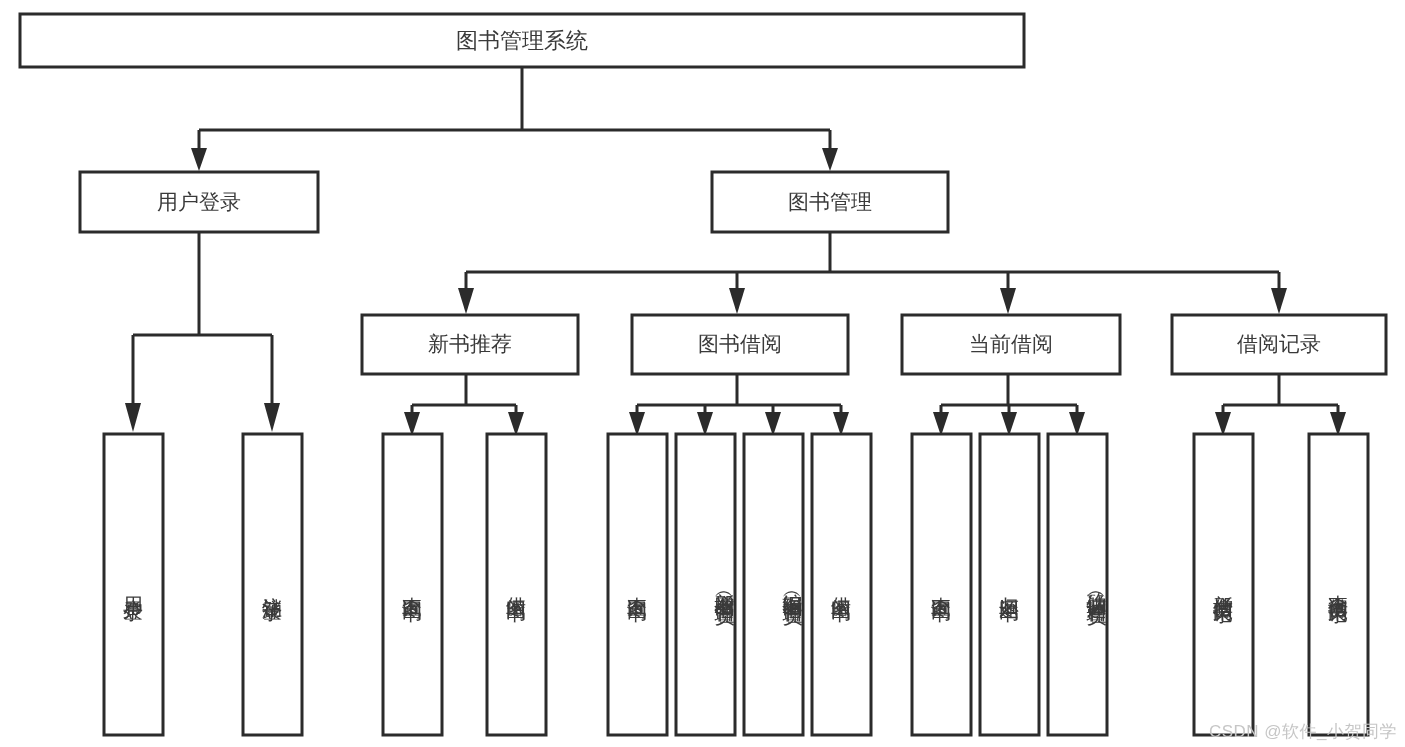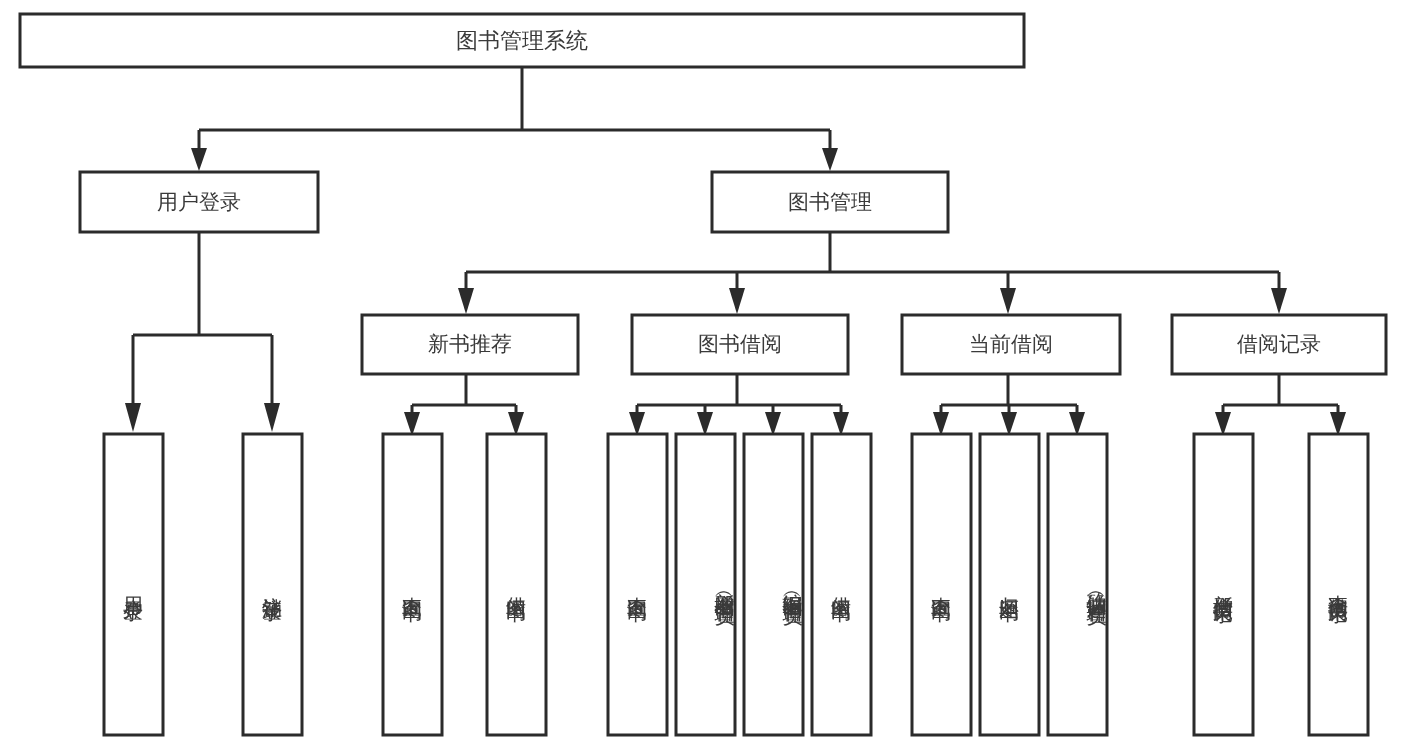--- a/index.html
+++ b/index.html
@@ -208,13 +208,14 @@
   <div class="vlabel" style="left:744px; top:438px; width:59px; height:296px;">编辑图书（管理员）</div>
   <div class="vlabel center-pad" style="left:812px; top:434px; width:59px; height:301px;">借阅图书</div>
 
   <div class="vlabel center-pad" style="left:912px; top:434px; width:59px; height:301px;">查询图书</div>
   <div class="vlabel center-pad" style="left:980px; top:434px; width:59px; height:301px;">归还图书</div>
   <div class="vlabel" style="left:1048px; top:438px; width:59px; height:296px;">确认归还（管理员）</div>
 
   <div class="vlabel center-pad" style="left:1194px; top:434px; width:59px; height:301px;">新增借阅记录</div>
   <div class="vlabel center-pad" style="left:1309px; top:434px; width:59px; height:301px;">查询借阅记录</div>
 
+  <div class="watermark">CSDN @软件_小贺同学</div>
 </div>
 
 </body></html>

